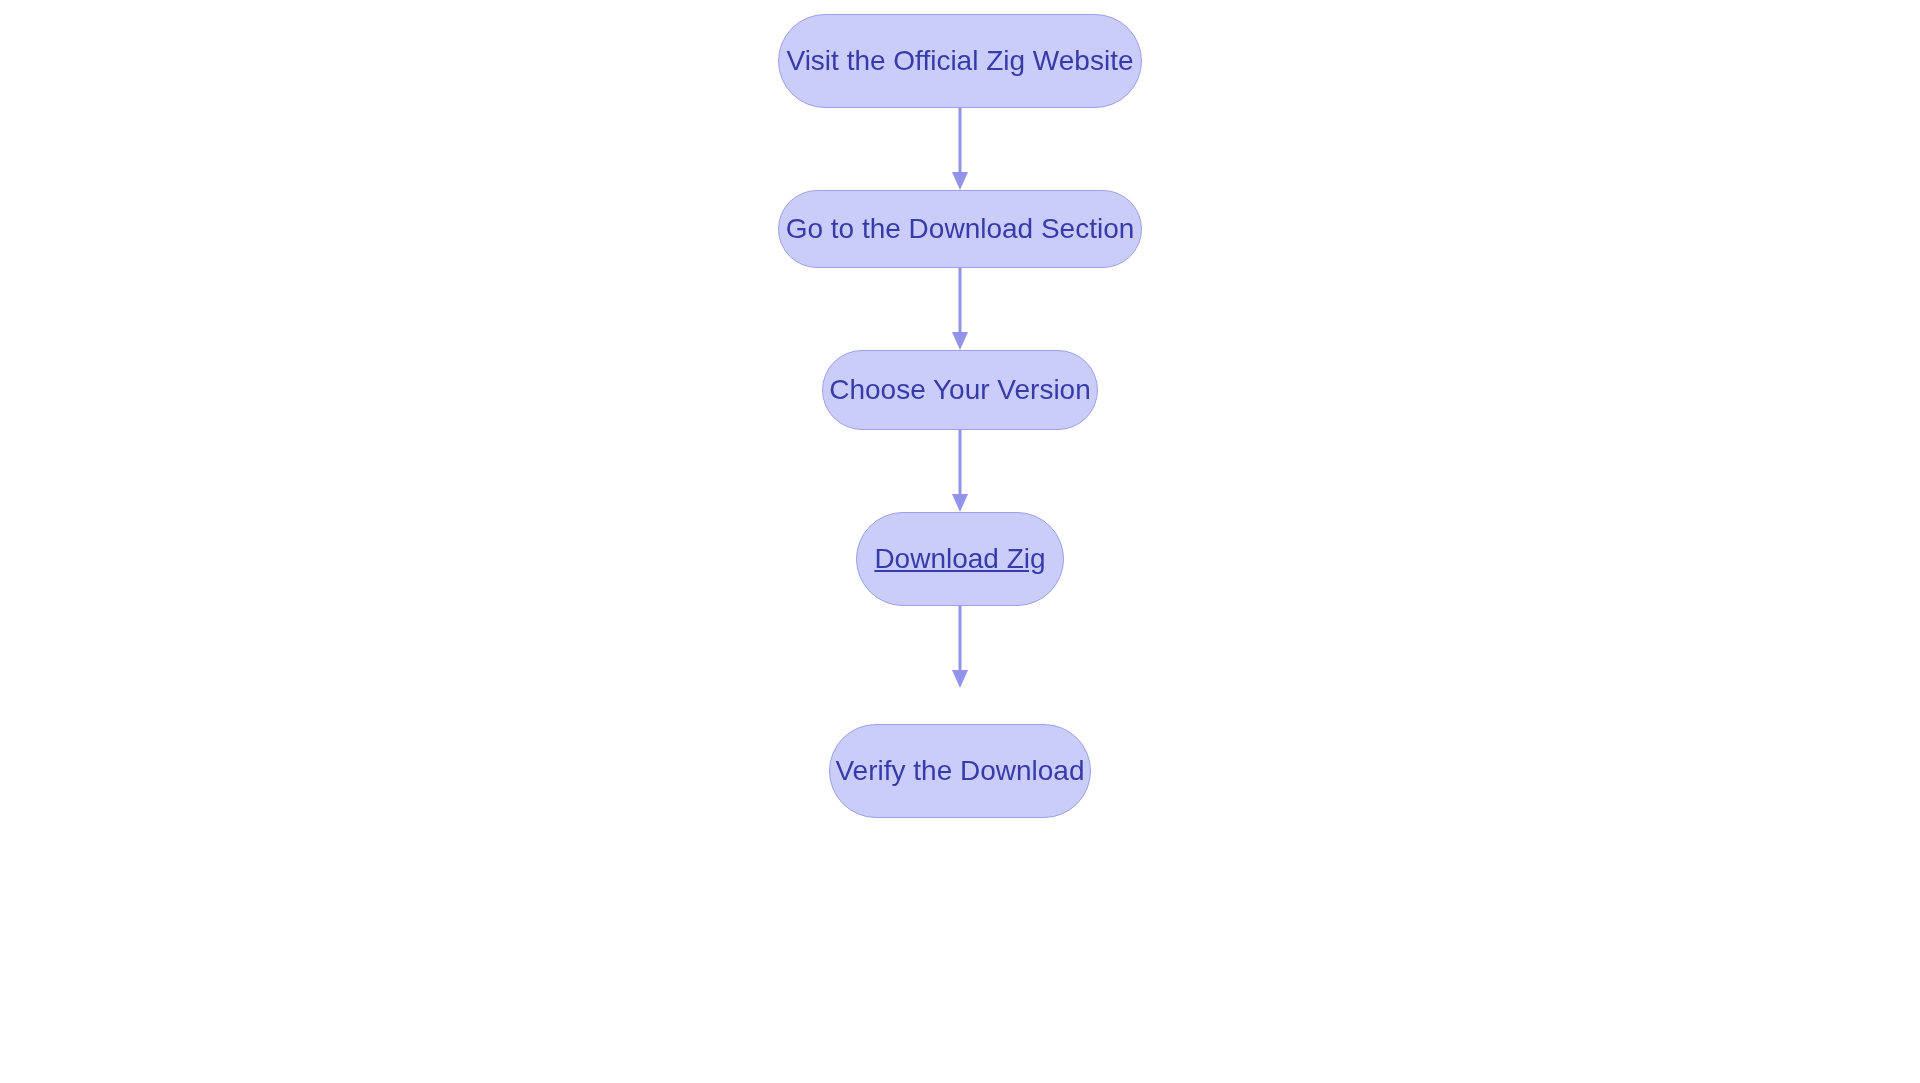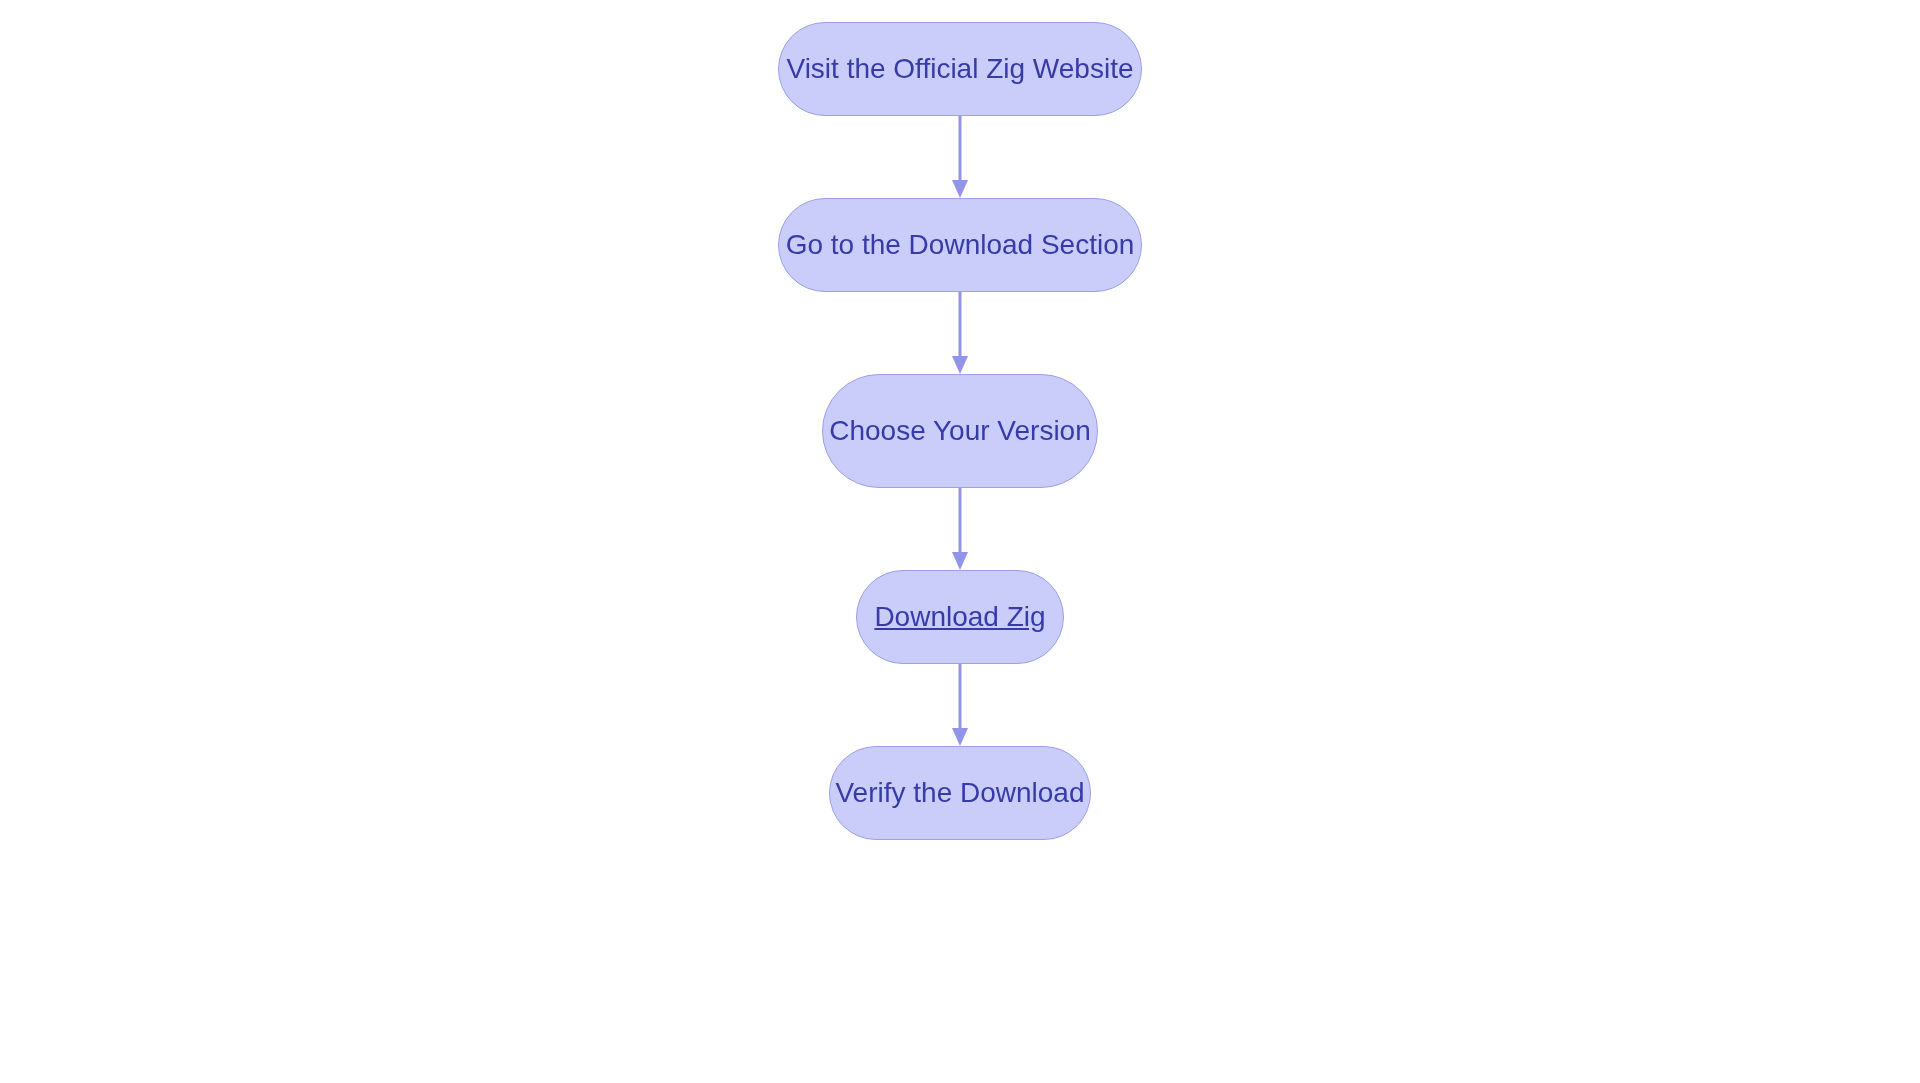--- a/index.html
+++ b/index.html
@@ -7,42 +7,42 @@
     width: 1920px;
     height: 1083px;
     background: #ffffff;
     font-family: -apple-system, BlinkMacSystemFont, "Segoe UI", Helvetica, Arial, sans-serif;
     position: relative;
   }
   .flowchart {
     position: absolute;
     left: 50%;
     transform: translateX(-50%);
-    top: 22px;
+    top: 14px;
     display: flex;
     flex-direction: column;
     align-items: center;
   }
   .node {
     background: #cacdfa;
     border: 1.5px solid #9da0e6;
     border-radius: 999px;
     color: #363ba8;
     font-size: 28px;
     font-weight: 400;
     display: flex;
     align-items: center;
     justify-content: center;
     white-space: nowrap;
   }
   .node-1 { width: 364px; height: 94px; }
-  .node-2 { width: 364px; height: 94px; justify-content: center; }
-  .node-3 { width: 276px; height: 114px; }
+  .node-2 { width: 364px; height: 78px; justify-content: center; }
+  .node-3 { width: 276px; height: 80px; }
   .node-4 { width: 208px; height: 94px; text-decoration: underline; }
-  .node-5 { width: 262px; height: 94px; }
+  .node-5 { width: 262px; height: 94px; margin-top: 36px; }
   .arrow-wrap {
     height: 82px;
     display: flex;
     align-items: center;
     justify-content: center;
   }
   .arrow svg { display: block; }
 </style>
 </head>
 <body>

